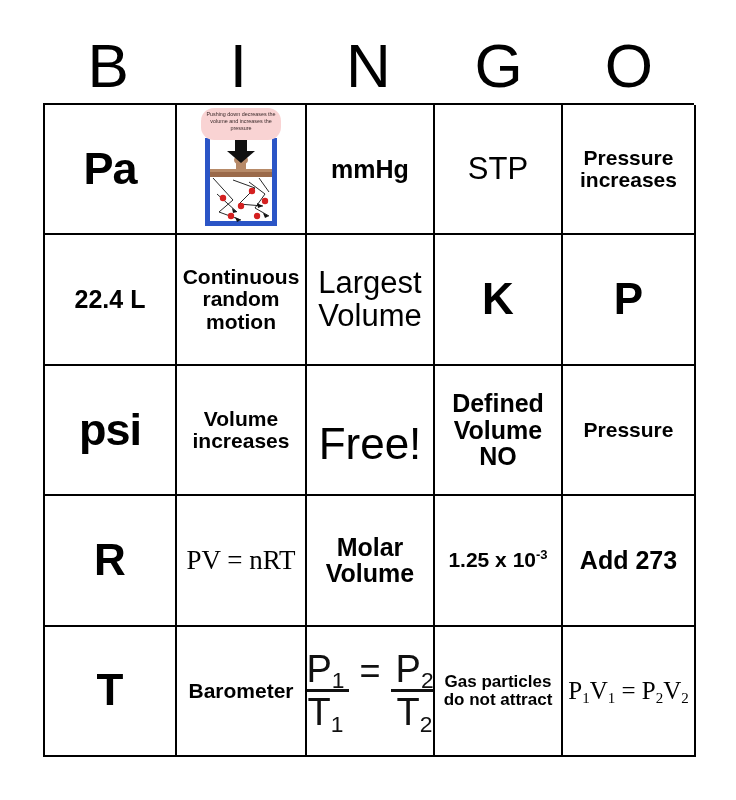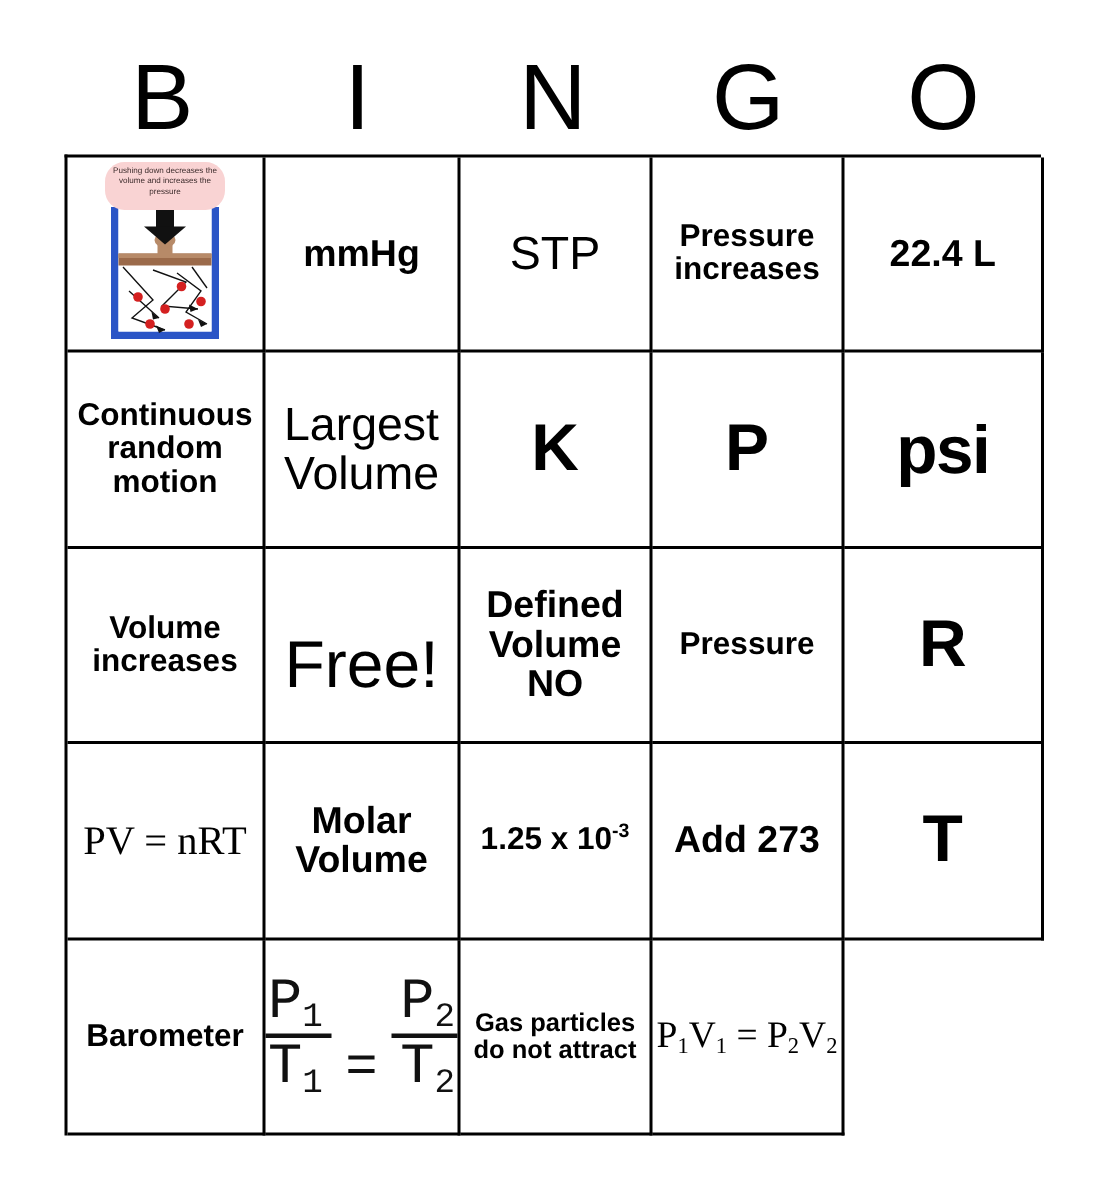--- a/index.html
+++ b/index.html
@@ -88,23 +88,23 @@
                  font-size: 27px; color: #2b2b2b; }
   .t-serif-eq  { font-family: "Liberation Serif", serif; font-weight: 400;
                  font-size: 25px; color: #111; white-space: nowrap; }
 
   sup { font-size: 0.62em; vertical-align: super; line-height: 0; }
   sub { font-size: 0.60em; vertical-align: baseline; position: relative;
         top: 0.30em; line-height: 0; }
 
   
   .fraction-eq {
-    font-family: Liberation Mono, monospace;
-    display: flex;
-    align-items: flex-end;
+    font-family: Liberation Sans, sans-serif;
+    display: flex;
+    align-items: flex-start;
     justify-content: center;
     gap: 7px;
     width: 100%;
     font-size: 38px;
     color: #111;
   }
   .frac {
     display: inline-flex;
     flex-direction: column;
     align-items: center;
@@ -142,20 +142,23 @@
   <div class="header-row">
     <div class="header-cell">B</div>
     <div class="header-cell">I</div>
     <div class="header-cell">N</div>
     <div class="header-cell">G</div>
     <div class="header-cell">O</div>
   </div>
 
   <div class="grid">
 
+    <div class="cell">
+      <span class="txt t-huge">Pa</span>
+    </div>
 
     <div class="cell">
       <div class="piston-wrap">
         <svg class="piston-svg" viewBox="0 0 104 122" xmlns="http://www.w3.org/2000/svg">
 
           <rect x="16" y="30" width="5" height="88" fill="#2b55c6"></rect>
           <rect x="83" y="30" width="5" height="88" fill="#2b55c6"></rect>
           <rect x="16" y="113" width="72" height="5" fill="#2b55c6"></rect>
 
           <rect x="21" y="30" width="62" height="83" fill="#ffffff"></rect>

